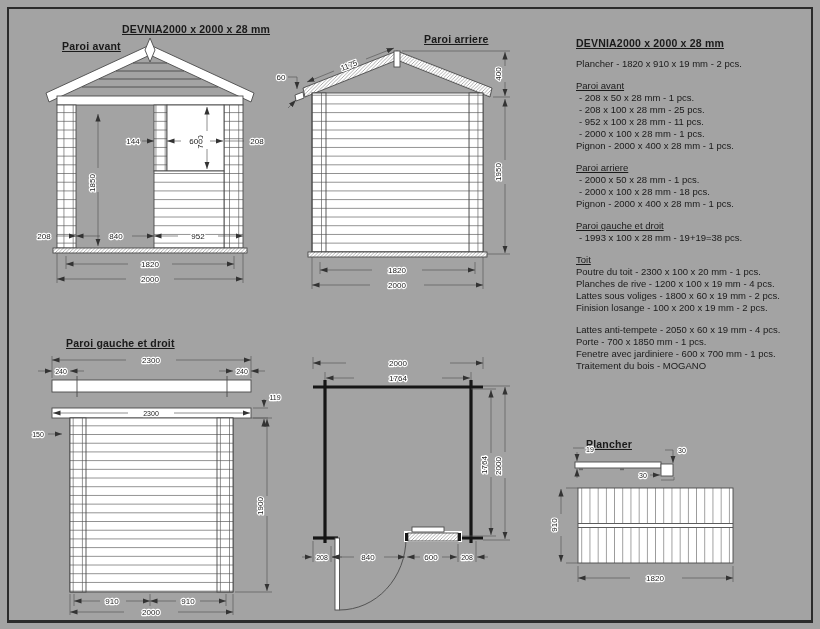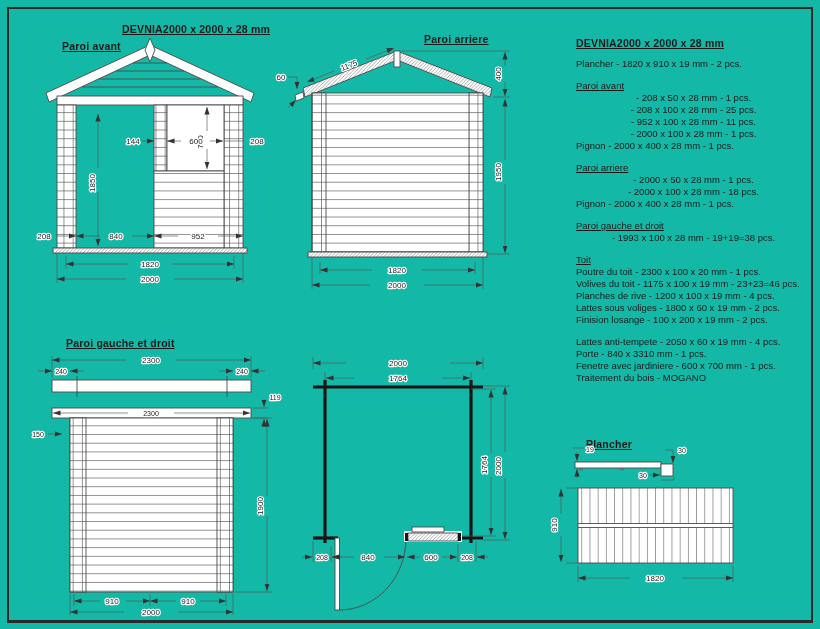--- a/index.html
+++ b/index.html
@@ -1,32 +1,32 @@
 <!DOCTYPE html>
 <html><head>
 <meta charset="utf-8">
 <style>
   html,body{margin:0;padding:0;background:#fff;}
   body{width:820px;height:629px;position:relative;font-family:"Liberation Sans",sans-serif;color:#1a1a1a;}
-  .sheet{position:absolute;inset:0;background:#14b8a6;overflow:hidden;}
+  .sheet{position:absolute;inset:0;background:#a3a3a3;overflow:hidden;}
   .frame{position:absolute;left:7px;top:7px;right:7px;bottom:6px;border:2px solid #2b2b2b;border-bottom-width:3px;}
   .lbl{position:absolute;font-weight:bold;font-size:10.5px;text-decoration:underline;white-space:nowrap;letter-spacing:.2px;}
   svg.canvas{position:absolute;left:0;top:0;width:820px;height:629px;}
   text.dim{font-family:"Liberation Sans",sans-serif;font-size:8px;fill:#222;stroke:#fff;stroke-width:2.4px;paint-order:stroke;stroke-linejoin:round;text-anchor:middle;}
   text.dim.sm{font-size:7px;}
   .ln{stroke:#4a4a4a;stroke-width:.9;fill:none;}
   .lnf{stroke:#4a4a4a;stroke-width:.9;}
   .dln{stroke:#555;stroke-width:.65;fill:none;}
   .ae{marker-end:url(#ar);}
   .thick{stroke:#161616;stroke-width:3.2;fill:none;}
   .parts{position:absolute;left:576px;top:37px;width:232px;font-size:9.5px;line-height:12px;}
   .parts .ptitle{font-weight:bold;font-size:10.5px;text-decoration:underline;margin-bottom:9px;letter-spacing:.2px;}
   .parts .sec{margin-top:10px;}
   .parts .shead{text-decoration:underline;}
-  .parts .ind{padding-left:3px;text-align:center;}
+  .parts .ind{padding-left:3px;}
 </style>
 </head>
 <body>
 
 <div class="sheet">
   <div class="frame"></div>
 
   <div class="lbl" style="left:122px;top:23px;">DEVNIA2000 x 2000 x 28 mm</div>
   <div class="lbl" style="left:62px;top:40px;">Paroi avant</div>
   <div class="lbl" style="left:424px;top:33px;">Paroi arriere</div>
@@ -54,29 +54,28 @@
     </div>
 
     <div class="sec">
       <div class="shead">Paroi gauche et droit</div>
       <div class="ind">- 1993 x 100 x 28 mm - 19+19=38 pcs.</div>
     </div>
 
     <div class="sec">
       <div class="shead">Toit</div>
       <div>Poutre du toit - 2300 x 100 x 20 mm - 1 pcs.</div>
-      <div>Volives du toit - 1175 x 100 x 19 mm - 23+23=46 pcs.</div>
       <div>Planches de rive - 1200 x 100 x 19 mm - 4 pcs.</div>
       <div>Lattes sous voliges - 1800 x 60 x 19 mm - 2 pcs.</div>
       <div>Finision losange - 100 x 200 x 19 mm - 2 pcs.</div>
     </div>
 
     <div class="sec">
       <div>Lattes anti-tempete - 2050 x 60 x 19 mm - 4 pcs.</div>
-      <div>Porte - 840 x 3310 mm - 1 pcs.</div>
+      <div>Porte - 700 x 1850 mm - 1 pcs.</div>
       <div>Fenetre avec jardiniere - 600 x 700 mm - 1 pcs.</div>
       <div>Traitement du bois - MOGANO</div>
     </div>
   </div>
 
   <svg class="canvas" viewBox="0 0 820 629">
     <defs>
       <marker id="ar" markerUnits="userSpaceOnUse" markerWidth="9" markerHeight="7" refX="7.5" refY="3" orient="auto">
         <path d="M0,0.4 L7.5,3 L0,5.6 Z" fill="#333"></path>
       </marker>

